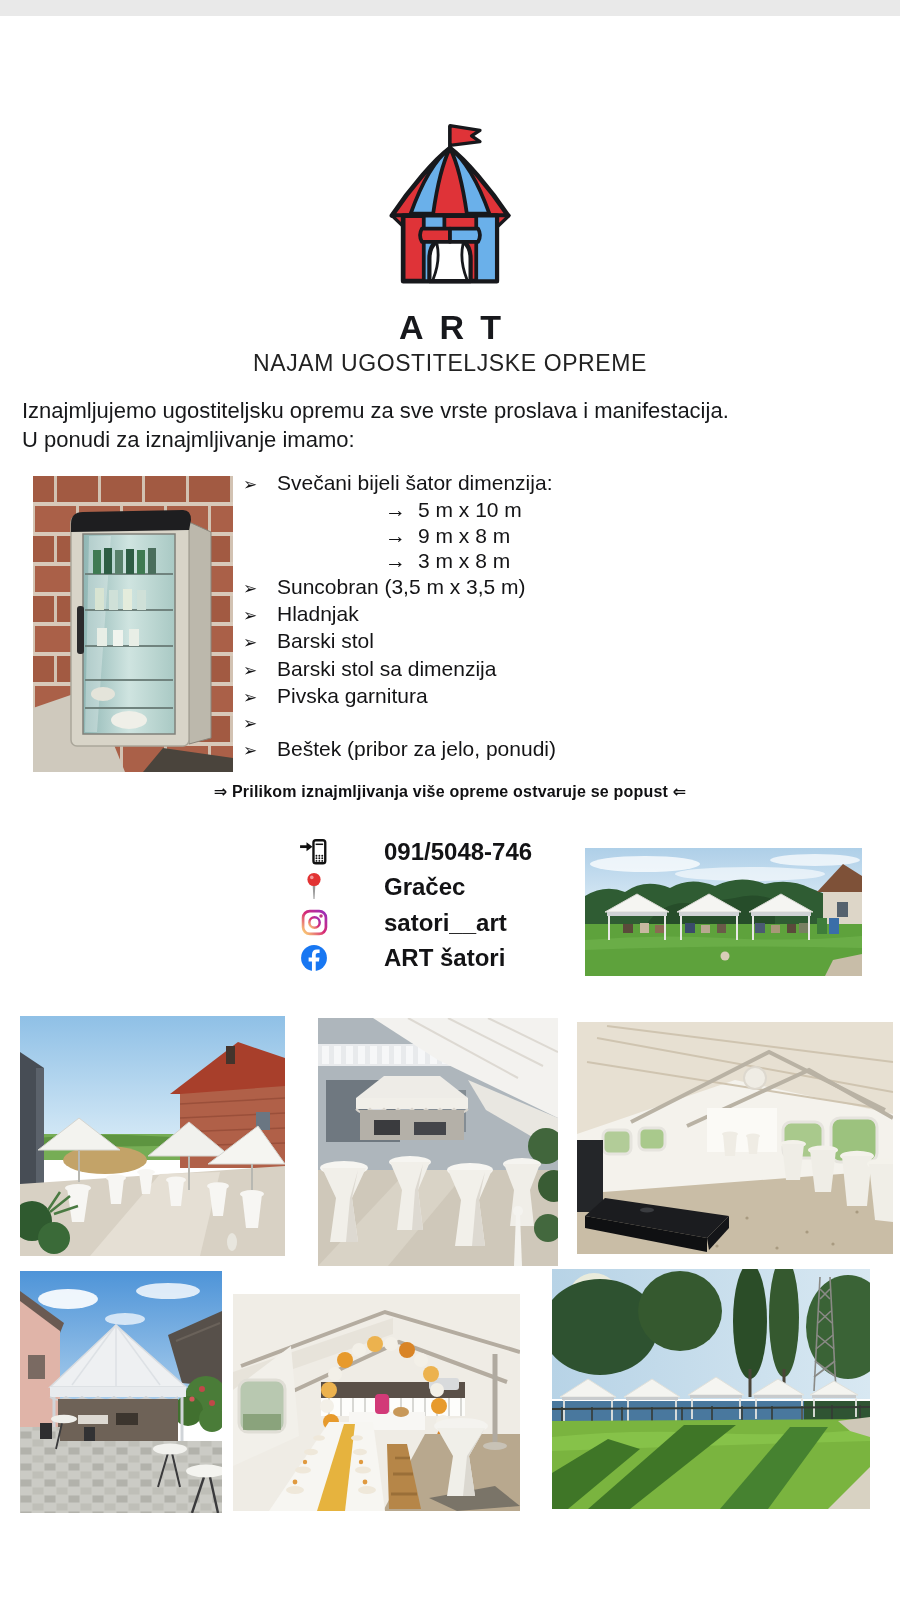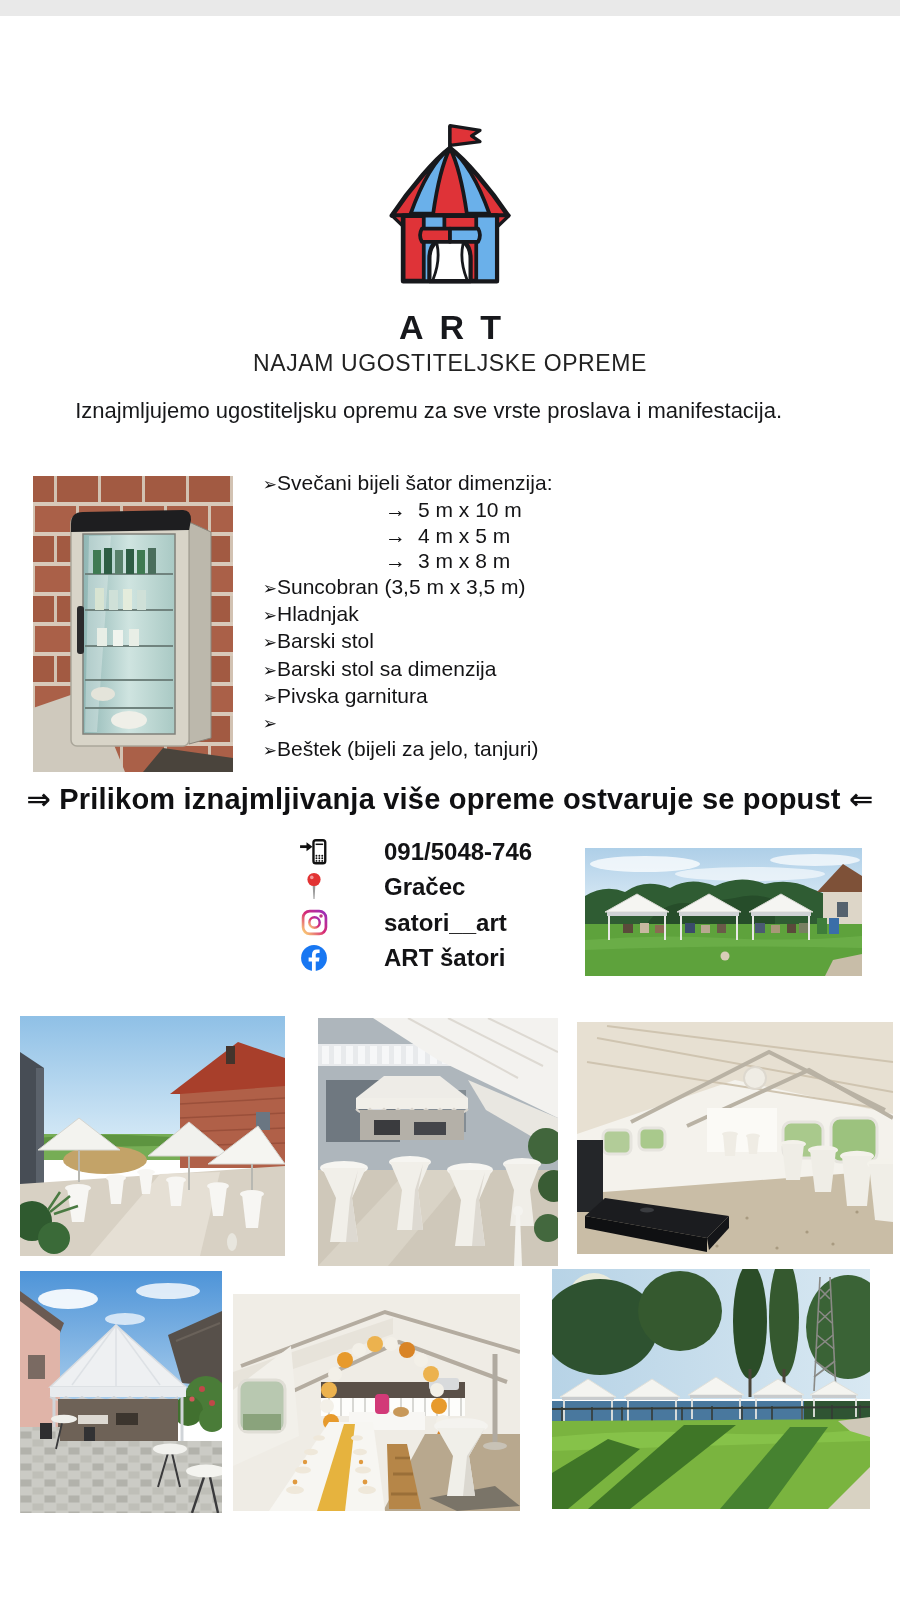--- a/index.html
+++ b/index.html
@@ -2,30 +2,30 @@
 <html><head>
 <meta charset="utf-8">
 <style>
   html,body{margin:0;padding:0;background:#e9e9e9;}
   #flyer{
     position:relative;width:900px;height:1600px;margin:16px auto;
     background:#ffffff;overflow:hidden;
     font-family:"Liberation Sans","DejaVu Sans",sans-serif;
     color:#1c1c1e;
   }
-  .abs{position:absolute;text-align:right;}
+  .abs{position:absolute;}
   .center{left:0;right:0;text-align:center;}
   .brand{font-size:34px;font-weight:bold;letter-spacing:16px;text-indent:16px;color:#17181c;}
   .tagline{font-size:23px;letter-spacing:0.6px;color:#222;}
   .intro{left:22px;top:380px;width:760px;font-size:22px;line-height:29px;color:#17181a;}
   .eq-list{left:243px;top:454px;width:430px;font-size:21px;line-height:25.4px;color:#141416;}
   .eq-row{display:flex;align-items:baseline;}
   .eq-bullet{width:34px;flex:0 0 34px;font-size:17px;}
   .eq-sub{padding-left:142px;display:flex;gap:12px;align-items:baseline;}
-  .promo{top:766px;font-size:29px;font-weight:bold;color:#101012;letter-spacing:0.2px;}
+  .promo{top:766px;font-size:16px;font-weight:bold;color:#101012;letter-spacing:0.2px;}
   .contact{left:298px;top:818px;}
   .c-row{display:flex;align-items:center;height:35.5px;gap:36px;}
   .c-icon{width:32px;height:30px;flex:0 0 32px;display:flex;align-items:center;justify-content:center;}
   .c-text{margin-left:18px;font-size:24px;font-weight:bold;color:#131315;}
   .photo{position:absolute;overflow:hidden;}
   .photo svg{display:block;width:100%;height:100%;}
   .brickbg{background-color:#aa6048;}
   .bottom-band{left:0;top:1586px;width:900px;height:14px;background:#f3f3f2;}
 </style>
 </head>
@@ -60,20 +60,21 @@
         <path d="M50 116 H80 V130 H50 Q46 123 50 116 Z" fill="#df3338" stroke-width="4"></path>
         <path d="M80 116 H110 Q114 123 110 130 H80 Z" fill="#6ab0ea" stroke-width="4"></path>
       </g>
     </svg>
   </div>
   <div class="abs center brand" style="top:292px;">ART</div>
   <div class="abs center tagline" style="top:334px;">NAJAM UGOSTITELJSKE OPREME</div>
 
   <div class="abs intro">
     <div>Iznajmljujemo ugostiteljsku opremu za sve vrste proslava i manifestacija.</div>
+    <div>U ponudi za iznajmljivanje imamo:</div>
   </div>
 
   <div class="photo brickbg" style="left:33px;top:460px;width:200px;height:296px;">
     <svg viewBox="0 0 200 296" preserveAspectRatio="none">
       <defs>
         <pattern id="brk" width="44" height="60" patternUnits="userSpaceOnUse">
           <rect width="44" height="60" fill="#aa6048"></rect>
           <rect width="44" height="26" fill="#a25a42"></rect>
           <rect y="26" width="44" height="4" fill="#d8c9ba"></rect>
           <rect y="56" width="44" height="4" fill="#d8c9ba"></rect>
@@ -128,21 +129,21 @@
     <div class="eq-row">
       <span class="eq-bullet">➢</span>
       <span>Svečani bijeli šator dimenzija:</span>
     </div>
     <div class="eq-sub">
       <span>→</span>
       <span>5 m x 10 m</span>
     </div>
     <div class="eq-sub">
       <span>→</span>
-      <span>4 m x 5 m</span>
+      <span>9 m x 8 m</span>
     </div>
     <div class="eq-sub">
       <span>→</span>
       <span>3 m x 8 m</span>
     </div>
     <div class="eq-row">
       <span class="eq-bullet">➢</span>
       <span>Suncobran (3,5 m x 3,5 m)</span>
     </div>
     <div class="eq-row">
@@ -159,21 +160,21 @@
     </div>
     <div class="eq-row">
       <span class="eq-bullet">➢</span>
       <span>Pivska garnitura</span>
     </div>
     <div class="eq-row">
       <span class="eq-bullet">➢</span>
     </div>
     <div class="eq-row">
       <span class="eq-bullet">➢</span>
-      <span>Beštek (bijeli za jelo, tanjuri)</span>
+      <span>Beštek (pribor za jelo, ponudi)</span>
     </div>
   </div>
 
   <div class="abs center promo">⇒ Prilikom iznajmljivanja više opreme ostvaruje se popust ⇐</div>
 
   <div class="abs contact">
     <div class="c-row">
       <span class="c-icon">
         <svg width="30" height="30" viewBox="0 0 28 28">
           <line x1="1" y1="9" x2="9" y2="9" stroke="#111" stroke-width="2.6"></line>

